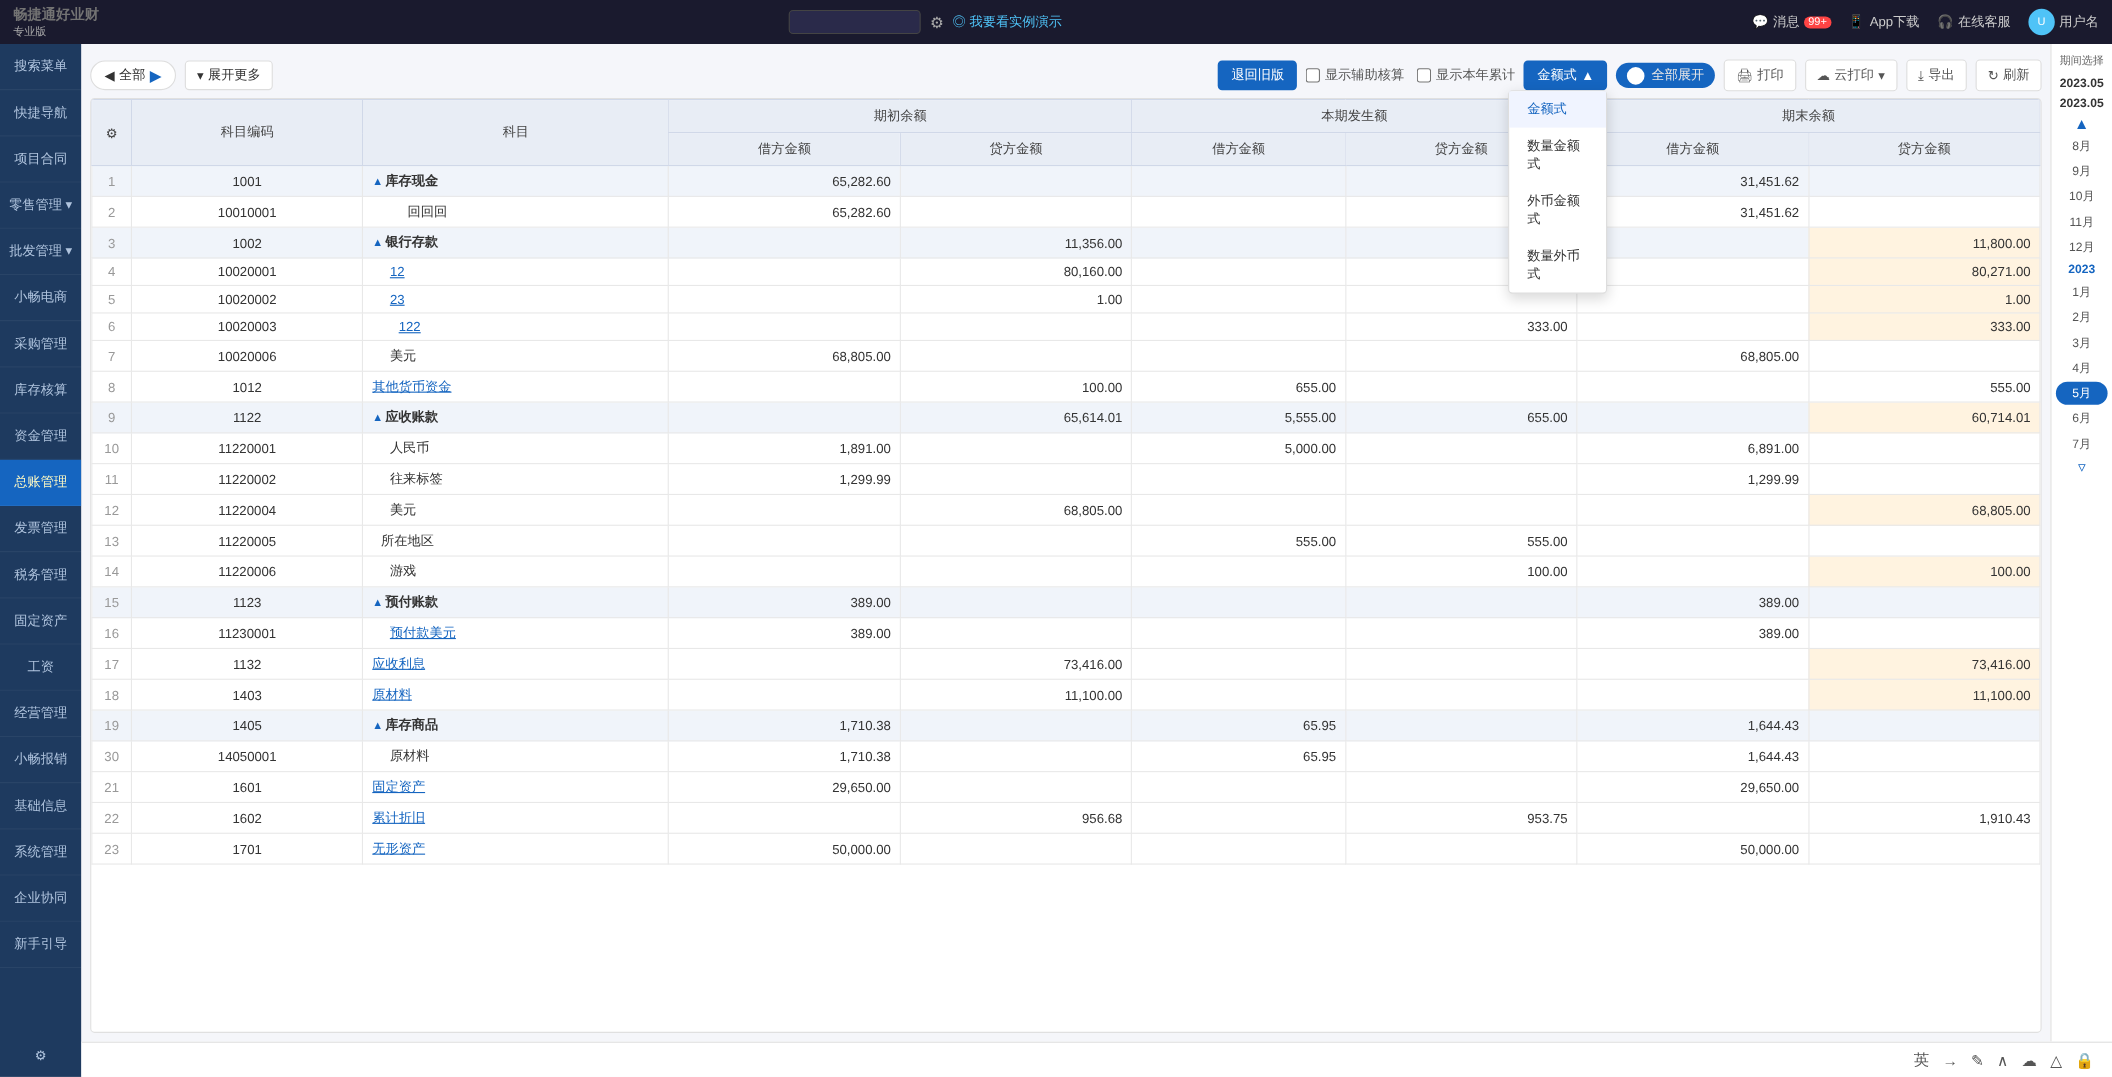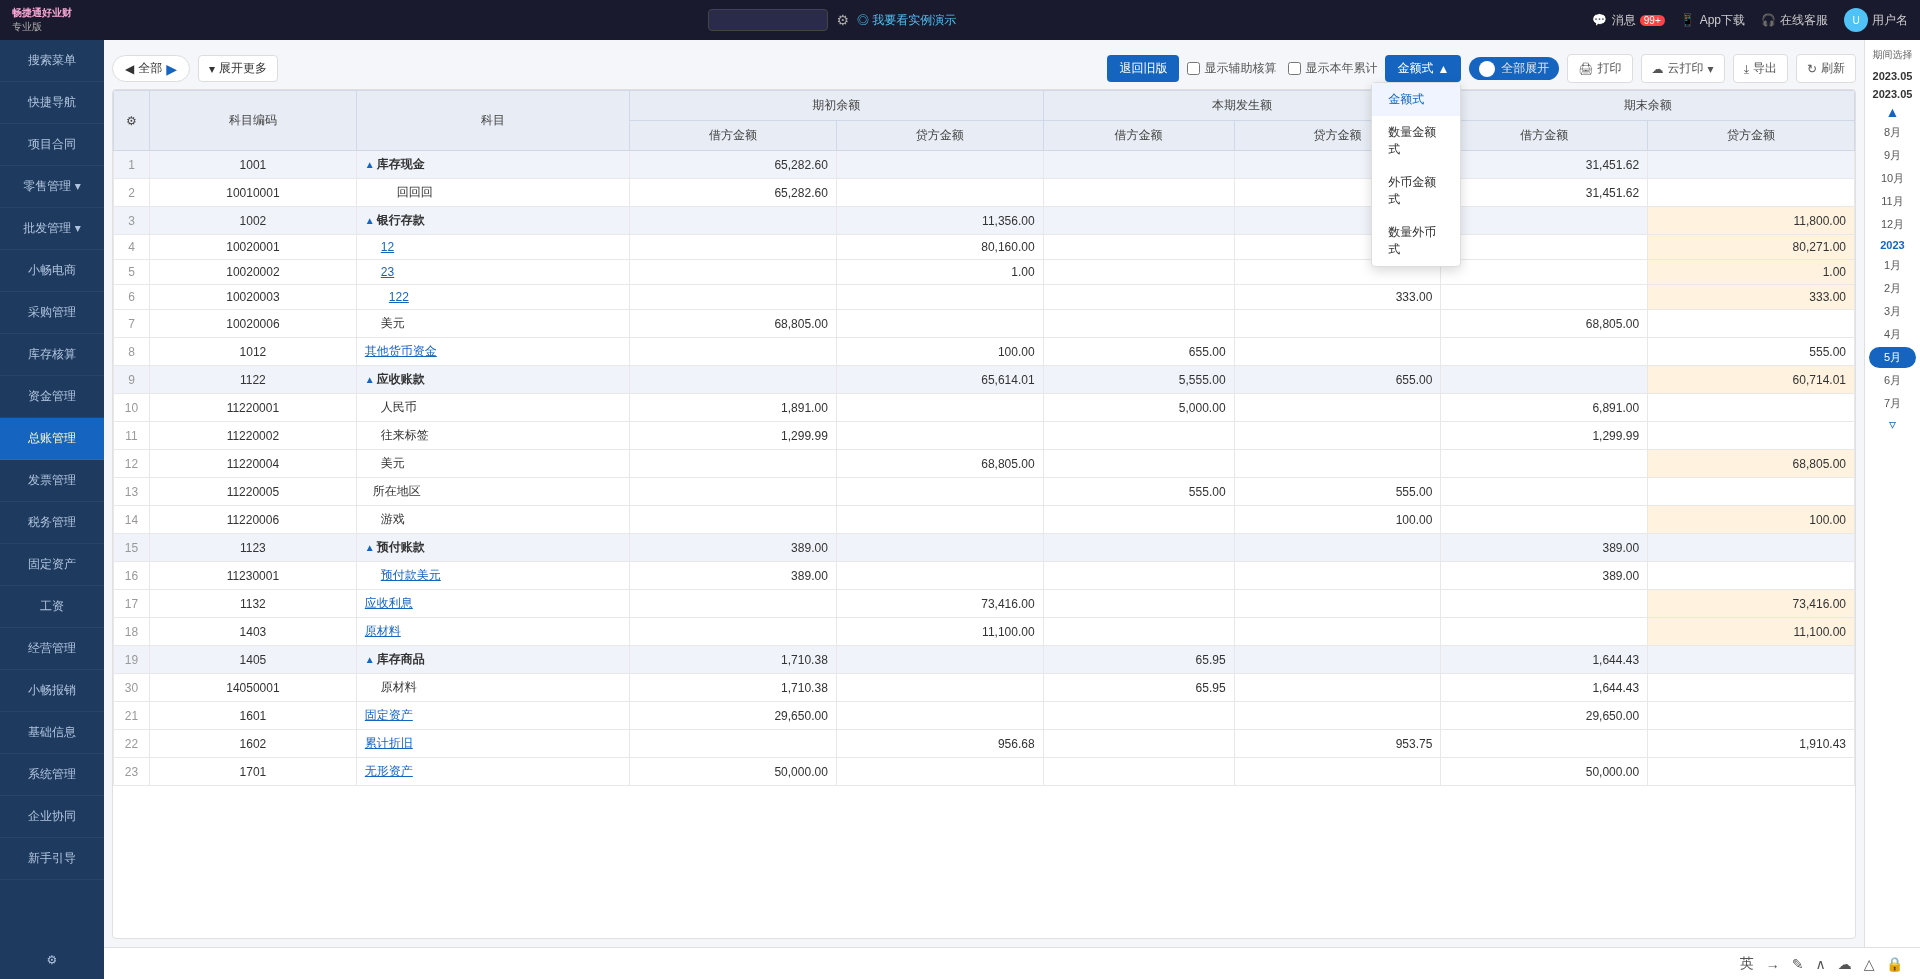--- a/index.html
+++ b/index.html
@@ -1,36 +1,36 @@
 <!DOCTYPE html>
 <html><head>
   <meta charset="utf-8">
   <style>
     * { box-sizing: border-box; margin: 0; padding: 0; }
     body { font-family: 'Microsoft YaHei', Arial, sans-serif; font-size: 12px; background: #f0f2f5; color: #333; height: 979px; overflow: hidden; display: flex; flex-direction: column; }
 
     
     .top-bar { height: 40px; background: #1a1a2e; display: flex; align-items: center; justify-content: space-between; padding: 0 12px; flex-shrink: 0; }
     .top-bar-left { display: flex; align-items: center; gap: 8px; }
-    .logo { color: #f9a8d4; font-size: 10px; font-weight: bold; }
+    .logo { color: #737373; font-size: 13px; font-weight: bold; }
     .logo-sub { color: #aaa; font-size: 10px; }
     .top-bar-center { display: flex; align-items: center; gap: 8px; }
     .search-bar { background: #2a2a4a; border: 1px solid #444; border-radius: 4px; padding: 3px 8px; color: #ccc; font-size: 12px; width: 120px; }
     .gear-btn { color: #aaa; cursor: pointer; font-size: 14px; }
     .demo-link { color: #4fc3f7; font-size: 12px; cursor: pointer; }
     .top-bar-right { display: flex; align-items: center; gap: 16px; }
     .top-right-item { display: flex; align-items: center; gap: 4px; color: #ccc; font-size: 12px; cursor: pointer; }
     .badge { background: #ff4444; color: white; border-radius: 8px; padding: 0 4px; font-size: 10px; min-width: 18px; text-align: center; }
     .avatar { width: 24px; height: 24px; background: #4fc3f7; border-radius: 50%; display: flex; align-items: center; justify-content: center; color: white; font-size: 10px; }
 
     
     .main-layout { display: flex; flex: 1; overflow: hidden; }
 
     
-    .sidebar { width: 104px; background: #1e3a5f; display: flex; flex-direction: column; flex-shrink: 0; overflow-y: auto; }
+    .sidebar { width: 74px; background: #1e3a5f; display: flex; flex-direction: column; flex-shrink: 0; overflow-y: auto; }
     .sidebar-item { padding: 12px 4px; text-align: center; color: #b0c4de; cursor: pointer; font-size: 12px; border-bottom: 1px solid rgba(255,255,255,0.05); }
     .sidebar-item.active { background: #1565c0; color: #fef9c3; }
     .sidebar-bottom { margin-top: auto; }
     .sidebar-gear { padding: 12px 4px; text-align: center; color: #b0c4de; cursor: pointer; }
 
     
     .content-area { flex: 1; display: flex; flex-direction: column; overflow: hidden; background: #f5f6fa; }
 
     
     .tab-bar { height: 38px; background: #fff; border-bottom: 1px solid #e0e0e0; display: flex; align-items: center; padding: 0 12px; gap: 4px; flex-shrink: 0; }

